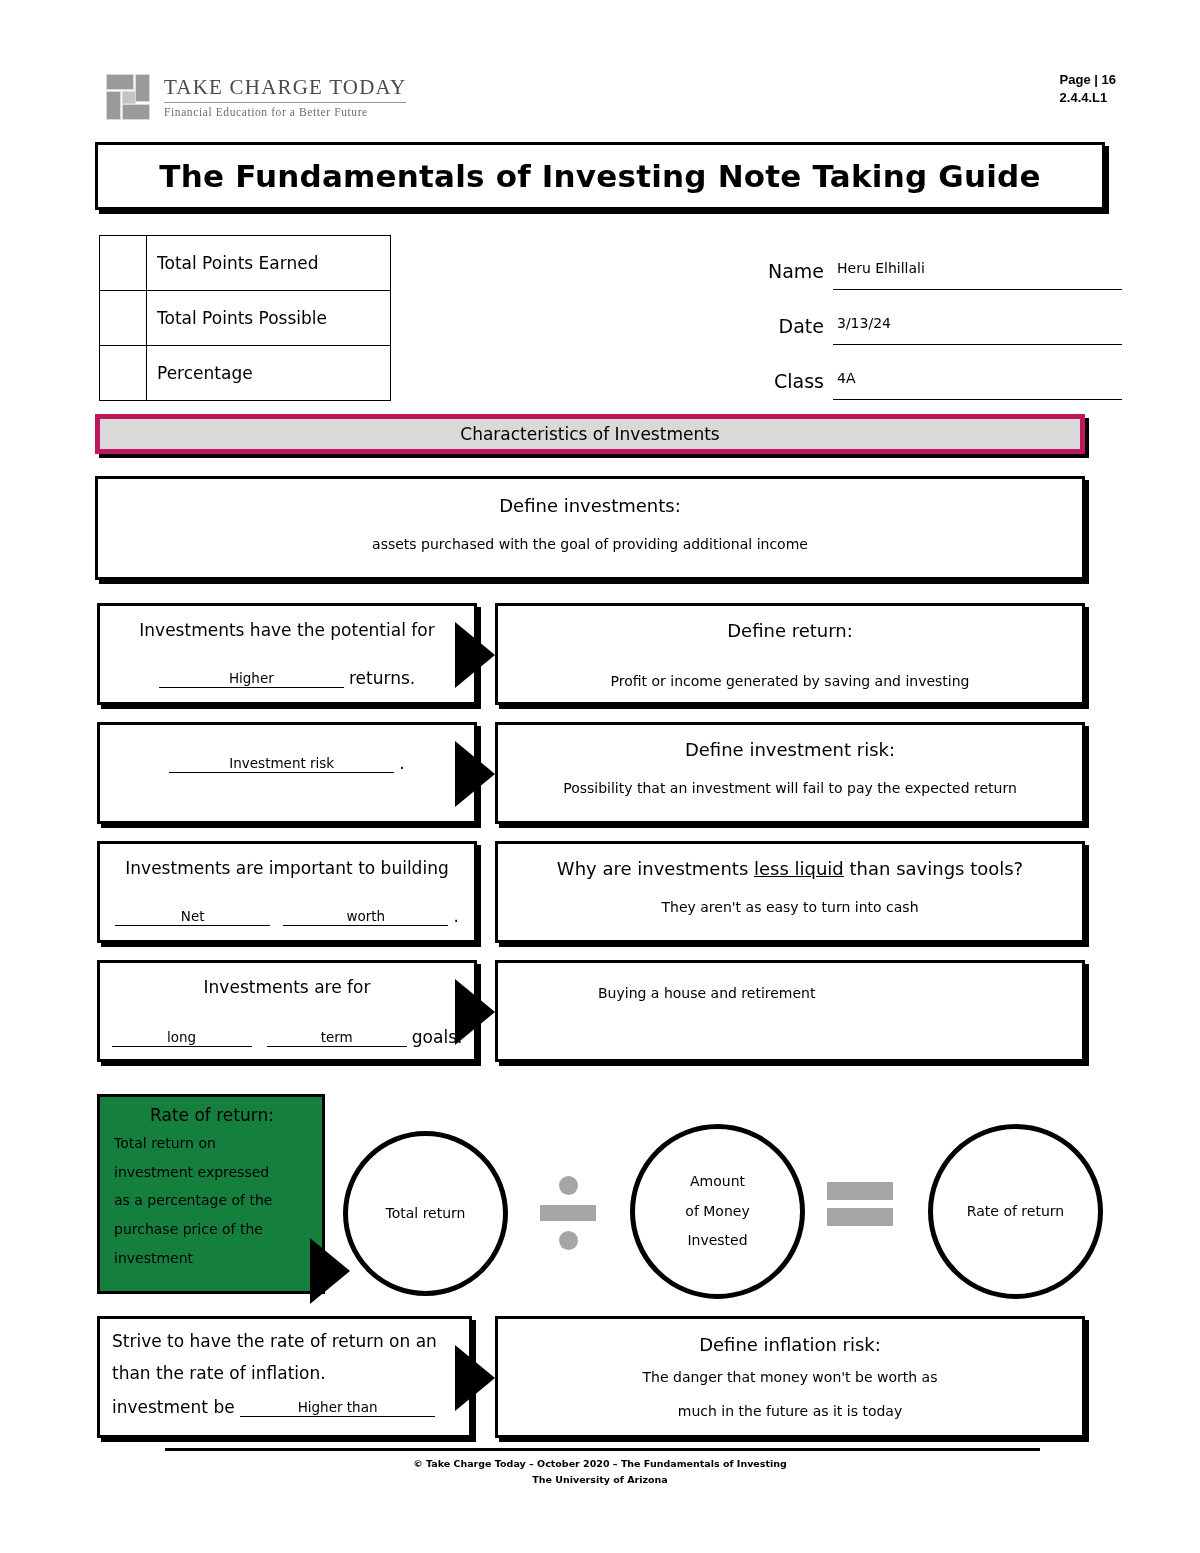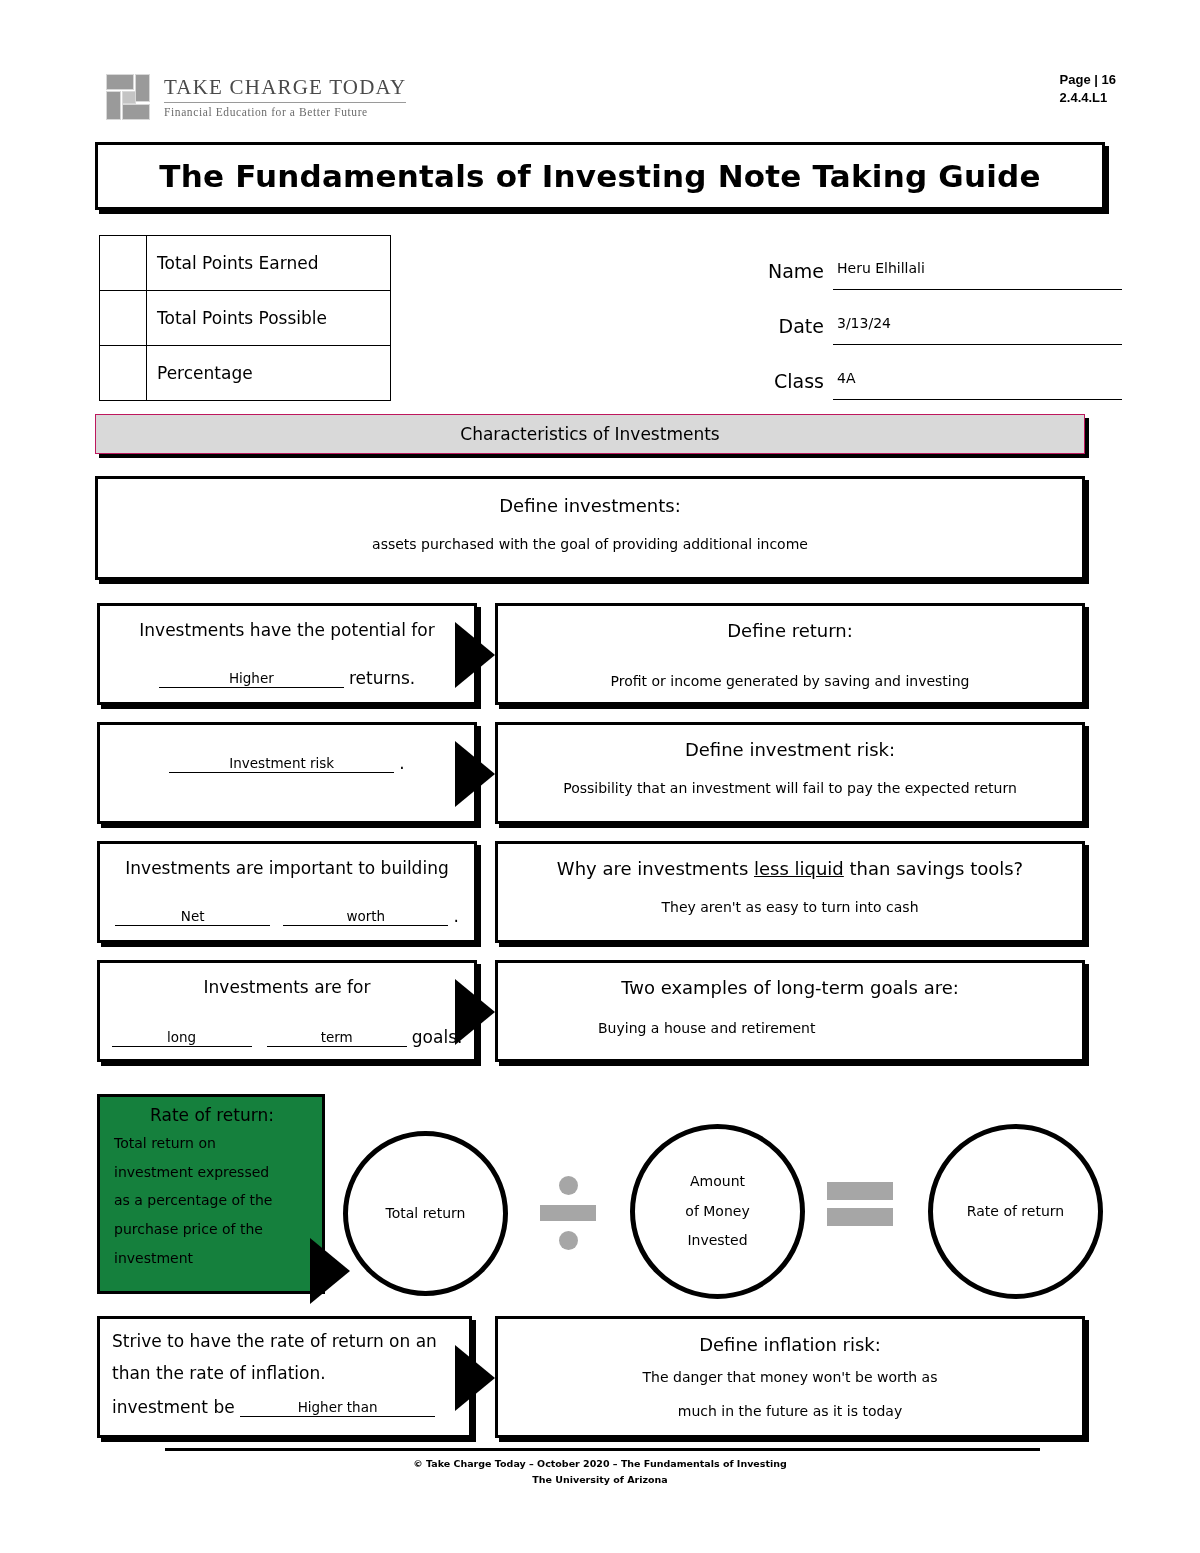--- a/index.html
+++ b/index.html
@@ -133,21 +133,21 @@
     padding-bottom: 2px;
     min-height: 19px;
   }
 
   
   .section-bar {
     position: absolute;
     left: 95px; top: 414px;
     width: 990px; height: 40px;
     background: #d9d9d9;
-    border: 1px solid #be185d;
+    border: 5px solid #be185d;
     box-shadow: 4px 4px 0 0 #000;
     box-sizing: border-box;
     display: flex; align-items: center; justify-content: center;
   }
   .section-bar span { font-size: 17px; }
 
   
   .hbox {
     position: absolute;
     border: 3px solid #000;
@@ -376,21 +376,20 @@
 <div class="hbox left-box" style="left:97px; top:960px; height:102px;">
   <div class="row-left-text" style="margin-top:14px;">Investments are for</div>
   <div style="text-align:center; margin-top:30px; padding:0 6px;">
     <span class="blankline" style="width:140px;">long</span>
     <span class="blankline" style="width:140px; margin-left:10px;">term</span>
     <span style="font-size:17px;">goals.</span>
   </div>
 </div>
 <div class="arrow" style="left:455px; top:979px;"></div>
 <div class="hbox right-box" style="left:495px; top:960px; height:102px;">
-  <div class="head" style="margin-top:14px;">Two examples of long-term goals are:</div>
   <div class="body" style="margin-top:22px; text-align:left; padding-left:100px;">Buying a house and retirement</div>
 </div>
 
 <div class="ror-box">
   <div class="t1">Rate of return:</div>
   <div class="t2">
     <div>Total return on</div>
     <div>investment expressed</div>
     <div>as a percentage of the</div>
     <div>purchase price of the</div>

